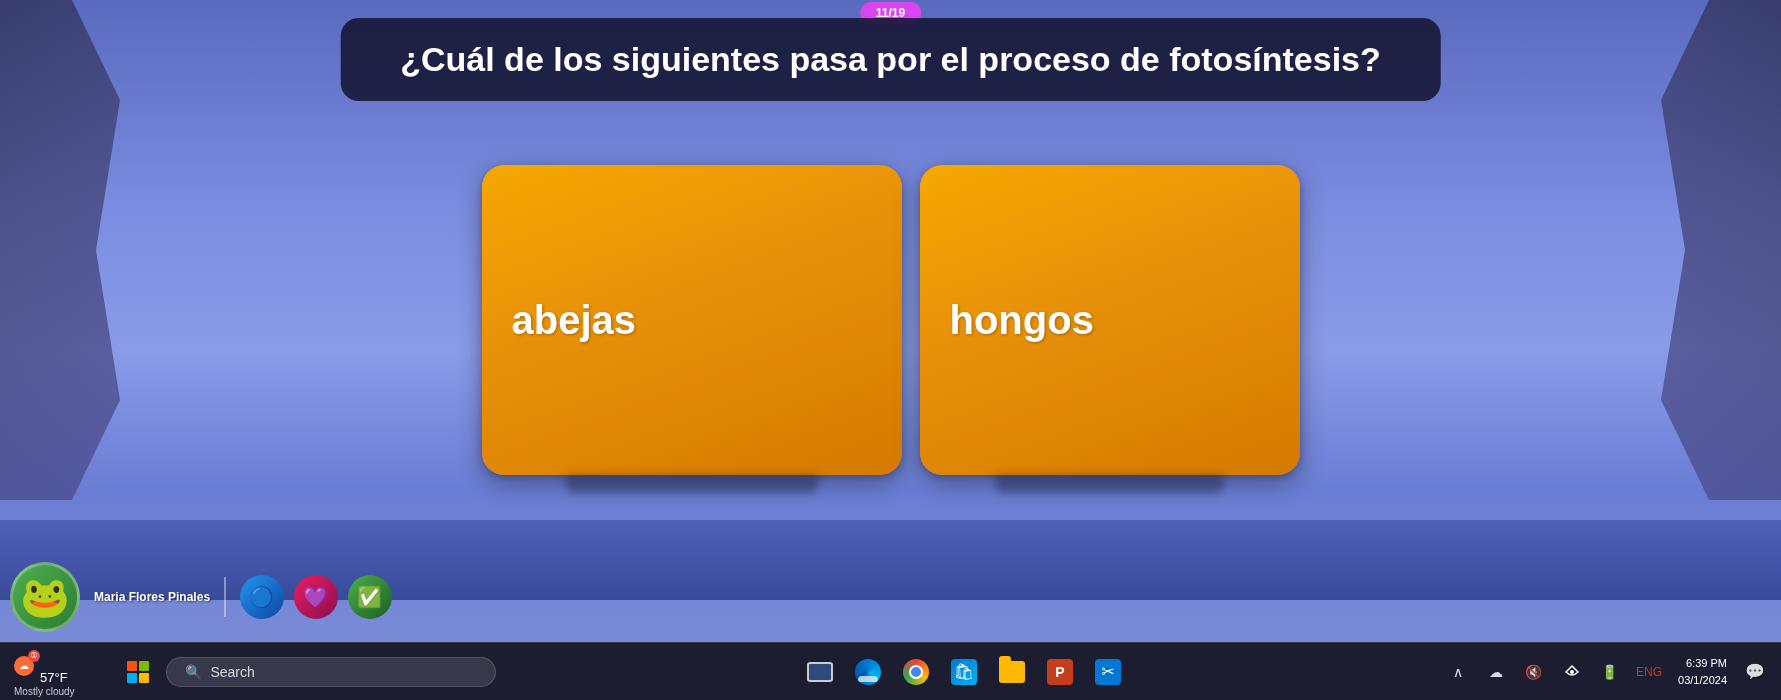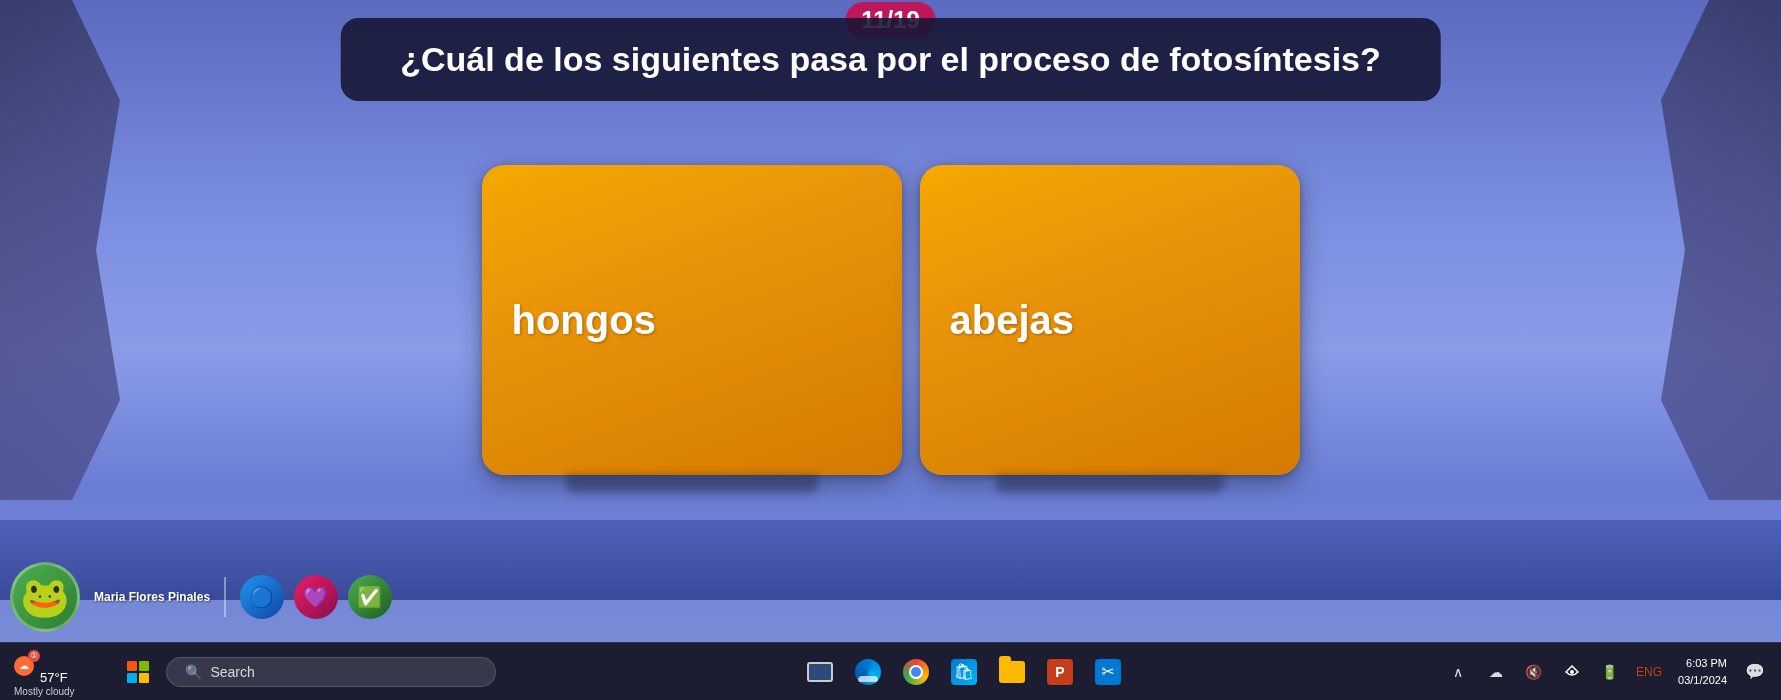--- a/index.html
+++ b/index.html
@@ -39,23 +39,23 @@
       z-index: 1;
       opacity: 0.7;
     }
 
     
     .counter-badge {
       position: absolute;
       top: 2px;
       left: 50%;
       transform: translateX(-50%);
-      background: #be185d;
-      color: white;
-      font-size: 24px;
+      background: #d946ef;
+      color: white;
+      font-size: 12px;
       font-weight: bold;
       padding: 4px 16px;
       border-radius: 20px;
       z-index: 10;
     }
 
     
     .question-box {
       position: absolute;
       top: 18px;
@@ -482,24 +482,24 @@
 <div class="counter-badge">
   <span>11/19</span>
 </div>
 
 <div class="question-box">
   <span>¿Cuál de los siguientes pasa por el proceso de fotosíntesis?</span>
 </div>
 
 <div class="cards-area">
   <div class="answer-card">
+    <span class="card-text">abejas</span>
+  </div>
+  <div class="answer-card">
     <span class="card-text">hongos</span>
-  </div>
-  <div class="answer-card">
-    <span class="card-text">abejas</span>
   </div>
 </div>
 
 <div class="floor"></div>
 
 <div class="user-area">
   <div class="user-avatar">
     <span class="avatar-char">🐸</span>
   </div>
   <span class="user-name">Maria Flores Pinales</span>
@@ -580,20 +580,20 @@
     <div class="tb-right-icon">🔇</div>
     <div class="tb-right-icon">
       <svg width="16" height="16" viewBox="0 0 16 16">
         <path d="M8 2 Q8 2 14 8 Q8 14 2 8 Q8 2 8 2Z" fill="none" stroke="white" stroke-width="1.5"></path>
         <circle cx="8" cy="8" r="2" fill="white"></circle>
       </svg>
     </div>
     <div class="tb-right-icon">🔋</div>
     <span style="font-size:12px;color:#c2410c;cursor:pointer;padding:0 4px;">ENG</span>
     <div class="clock-area">
-      <span>6:03 PM</span>
+      <span>6:39 PM</span>
       <span>03/1/2024</span>
     </div>
     <div class="tb-right-icon" style="font-size:16px;">💬</div>
 
   </div>
 
 </div>
 
 </body></html>

